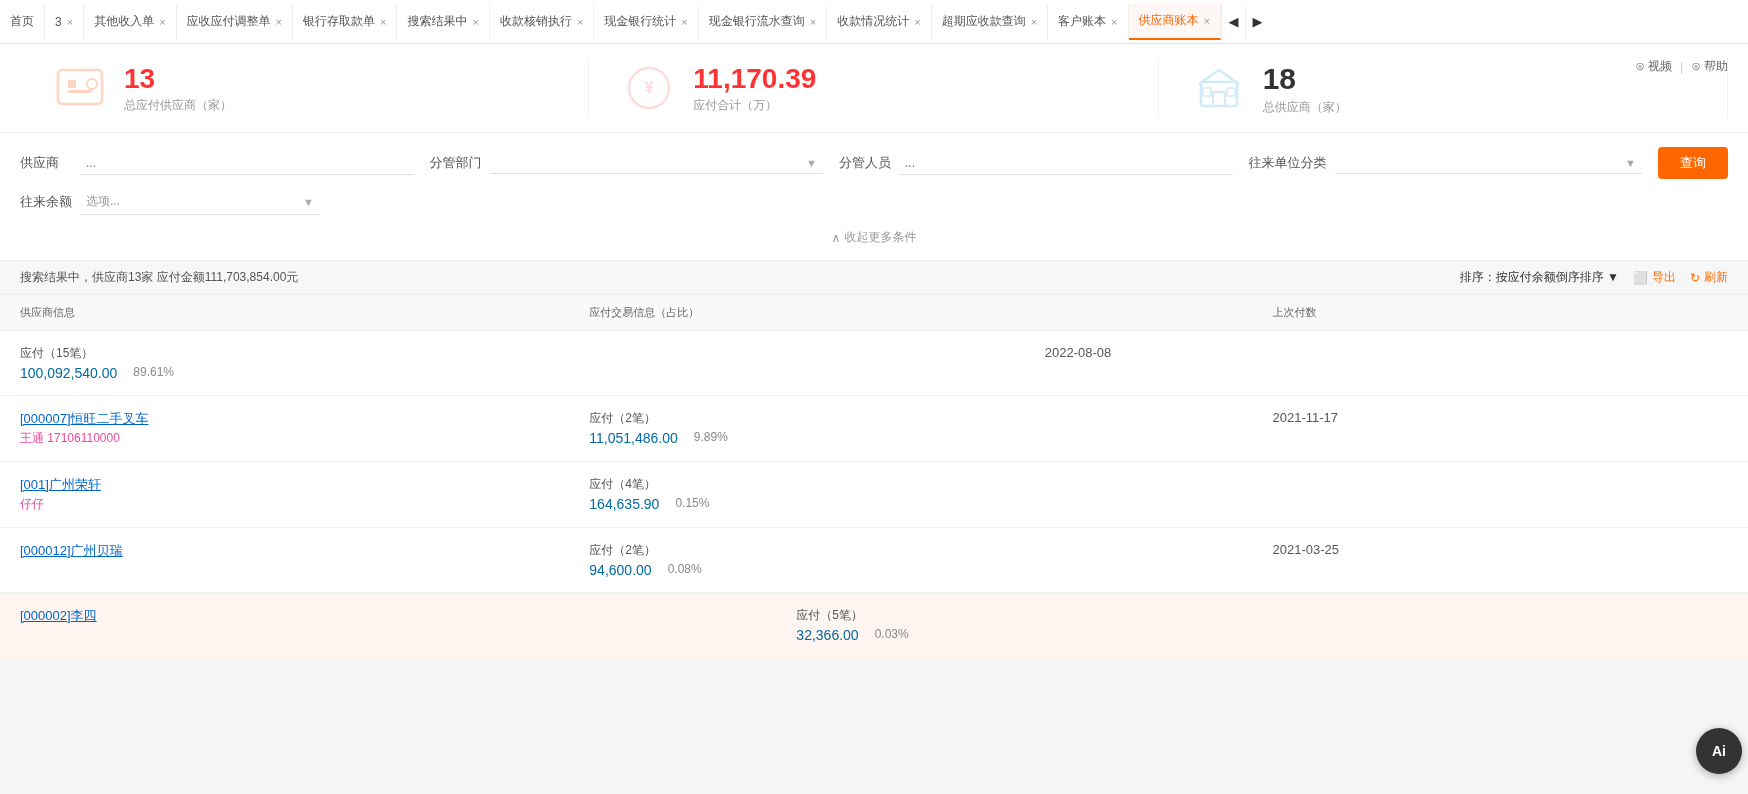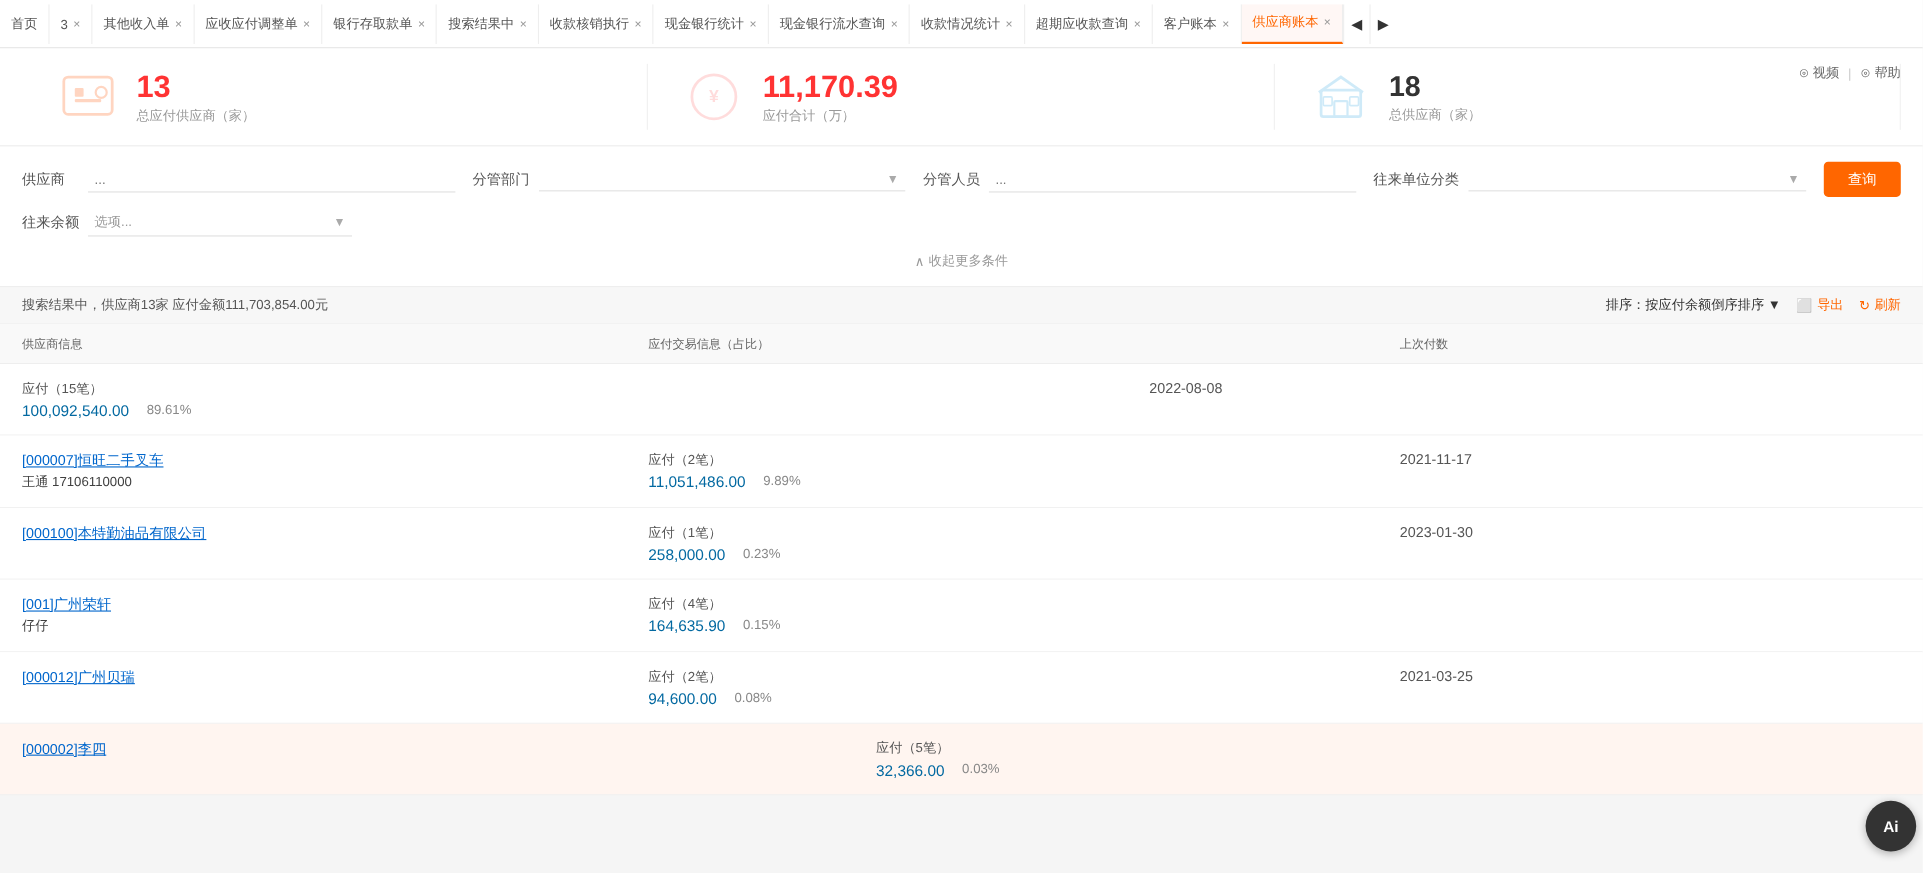--- a/index.html
+++ b/index.html
@@ -75,21 +75,21 @@
       margin-right: 14px;
       opacity: 0.4;
     }
     .summary-icon svg { width: 52px; height: 52px; }
     .summary-text .big-num {
       font-size: 28px;
       font-weight: bold;
       color: #ff3333;
       line-height: 1.2;
     }
-    .summary-text .big-num.dark { color: #333; font-size: 26px; }
+    .summary-text .big-num.dark { color: #333; font-size: 30px; }
     .summary-text .label {
       font-size: 12px;
       color: #999;
       margin-top: 2px;
     }
     .top-right-links {
       position: absolute;
       right: 20px;
       top: 14px;
       font-size: 12px;
@@ -228,21 +228,21 @@
     }
     .table-row:last-child { background: #fff5f0; }
     .table-row .supplier-name a {
       color: #0066cc;
       text-decoration: underline;
       font-size: 13px;
       cursor: pointer;
     }
     .table-row .supplier-sub {
       font-size: 12px;
-      color: #404040;
+      color: #ec4899;
       margin-top: 2px;
     }
     .table-row .tx-label { font-size: 12px; color: #555; }
     .table-row .tx-amount {
       font-size: 14px;
       color: #0369a1;
       font-weight: 500;
       margin-top: 3px;
     }
     .table-row .tx-percent {
@@ -482,37 +482,20 @@
       <div class="tx-info">
         <div class="tx-amount">11,051,486.00</div>
         <div class="tx-percent">9.89%</div>
       </div>
     </div>
     <div class="col-lastpay">
       <span class="last-pay-date">2021-11-17</span>
     </div>
   </div>
 
-  <div class="table-row">
-    <div class="col-supplier">
-      <div class="supplier-name">
-        <a style="color:#0066cc;text-decoration:underline;cursor:pointer;"><span>[000100]</span><span>本特勤油品有限公司</span></a>
-      </div>
-    </div>
-    <div class="col-transaction">
-      <div class="tx-label">应付（1笔）</div>
-      <div class="tx-info">
-        <div class="tx-amount">258,000.00</div>
-        <div class="tx-percent">0.23%</div>
-      </div>
-    </div>
-    <div class="col-lastpay">
-      <span class="last-pay-date">2023-01-30</span>
-    </div>
-  </div>
 
   <div class="table-row">
     <div class="col-supplier">
       <div class="supplier-name">
         <a style="color:#0066cc;text-decoration:underline;cursor:pointer;"><span>[001]</span><span>广州荣轩</span></a>
       </div>
       <div class="supplier-sub">仔仔</div>
     </div>
     <div class="col-transaction">
       <div class="tx-label">应付（4笔）</div>

